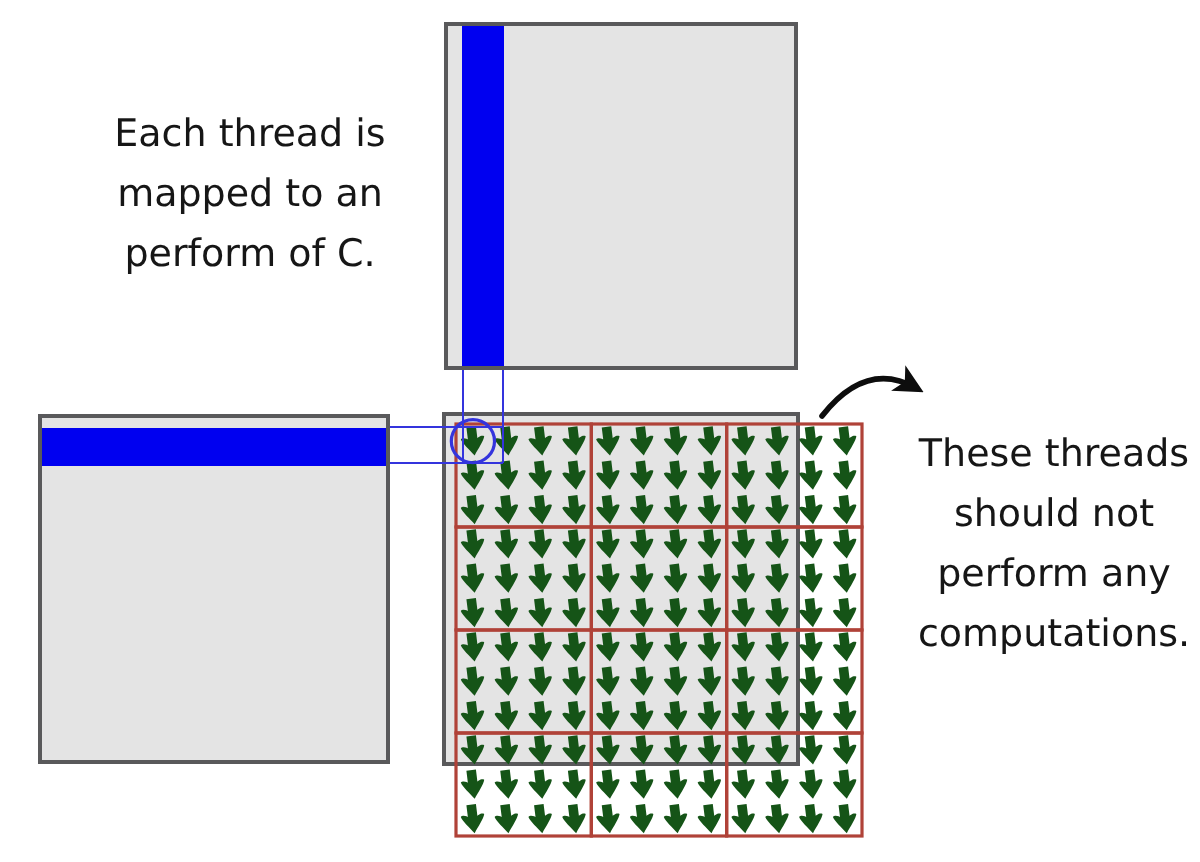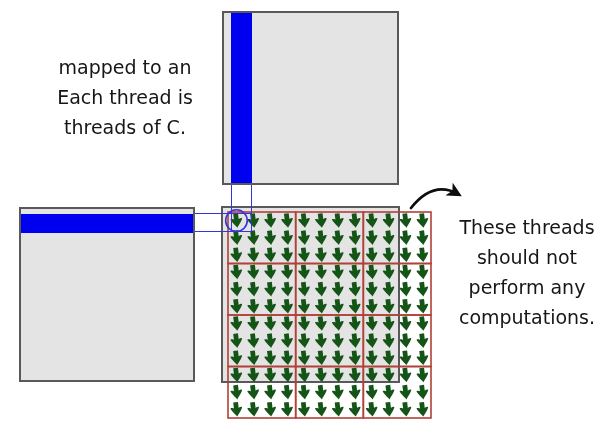--- a/index.html
+++ b/index.html
@@ -37,23 +37,23 @@
     position:absolute;left:0;top:0;width:600px;height:431px;
     pointer-events:none;
   }
 </style>
 </head>
 <body>
 
 <div class="stage">
 
   <div class="note note-left">
+    <div>Each thread is</div>
     <div>mapped to an</div>
-    <div>Each thread is</div>
-    <div>threads of C.</div>
+    <div>perform of C.</div>
   </div>
 
   <div class="note note-right">
     <div>These threads</div>
     <div>should not</div>
     <div>perform any</div>
     <div>computations.</div>
   </div>
 
   <div class="matrix matrix-b"></div>

